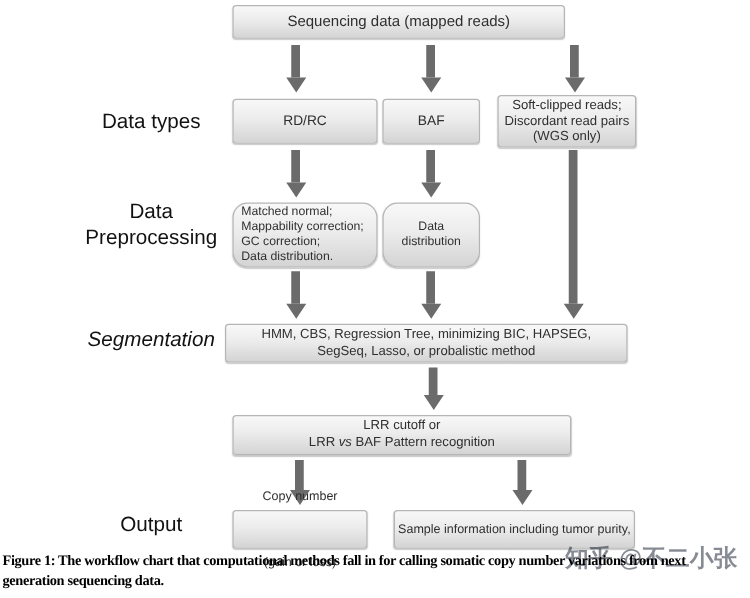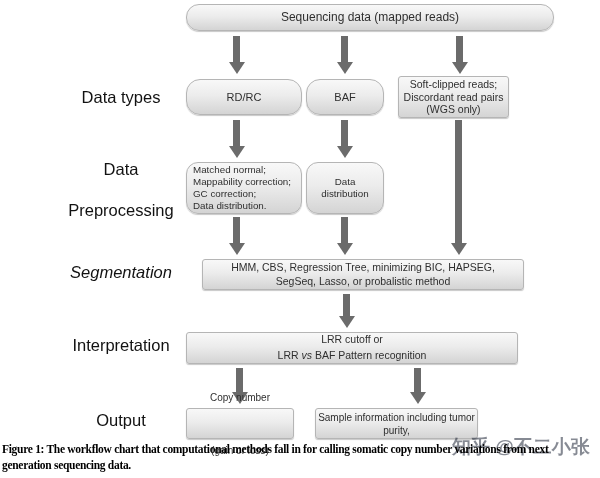--- a/index.html
+++ b/index.html
@@ -11,21 +11,21 @@
   .box{
     position:absolute;box-sizing:border-box;
     background:linear-gradient(180deg,#f8f8f8 0%,#ececec 45%,#d4d4d4 100%);
     border:1px solid #b5b5b5;border-radius:3px;
     box-shadow:0 1px 1px rgba(0,0,0,.22);
     color:#2f2f2f;display:flex;flex-direction:column;justify-content:center;
     text-align:center;line-height:1.18;
   }
   .box .bl{display:block;}
   .topbox{font-size:12px;}
-  .smbox{font-size:11px;border-radius:14px;}
+  .smbox{font-size:11px;}
   .tribox{font-size:10.5px;line-height:1.22;}
   .prebox{font-size:9.8px;line-height:1.25;border-radius:12px;}
   .prebox.lefttext{align-items:flex-start;text-align:left;padding-left:6px;}
   .widebox{font-size:10.5px;line-height:1.3;}
   .outbox{font-size:10px;line-height:1.3;}
   
   .rowlabel{
     position:absolute;left:58px;width:126px;text-align:center;
     color:#121212;font-size:16.5px;line-height:21px;
   }
@@ -48,21 +48,21 @@
     position:absolute;left:452px;top:434px;z-index:1;
     font-size:19px;color:#0f172a;opacity:.5;white-space:nowrap;font-weight:bold;
   }
   .it{font-style:italic;}
 </style>
 </head>
 <body>
 
 <div id="canvas">
 
-  <div class="box topbox" style="left:186px;top:4px;width:368px;height:27px;border-radius:13px;">
+  <div class="box topbox" style="left:186px;top:4px;width:266px;height:27px;">
     <span class="bl">Sequencing data (mapped reads)</span>
   </div>
 
   <div class="arrow" style="left:228px;top:36px;height:38px;">
       <div class="shaft"></div>
       <div class="head"></div>
     </div>
   <div class="arrow" style="left:336px;top:36px;height:38px;">
       <div class="shaft"></div>
       <div class="head"></div>
@@ -95,21 +95,21 @@
       <div class="shaft"></div>
       <div class="head"></div>
     </div>
   <div class="arrow" style="left:450px;top:120px;height:135px;">
       <div class="shaft"></div>
       <div class="head"></div>
     </div>
 
   <div class="rowlabel" style="top:159px;">
     <span class="bl" style="display:block;">Data</span>
-    <span class="bl" style="display:block;margin-top:20px;">Preprocessing</span>
+    <span class="bl" style="display:block;">Preprocessing</span>
   </div>
   <div class="box prebox lefttext" style="left:186px;top:162px;width:116px;height:52px;">
     <span class="bl">Matched normal;</span>
     <span class="bl">Mappability correction;</span>
     <span class="bl">GC correction;</span>
     <span class="bl">Data distribution.</span>
   </div>
   <div class="box prebox" style="left:306px;top:162px;width:78px;height:52px;">
     <span class="bl">Data</span>
     <span class="bl">distribution</span>
@@ -120,55 +120,52 @@
       <div class="head"></div>
     </div>
   <div class="arrow" style="left:336px;top:217px;height:38px;">
       <div class="shaft"></div>
       <div class="head"></div>
     </div>
 
   <div class="rowlabel" style="top:262px;font-style:italic;">
     <span>Segmentation</span>
   </div>
-  <div class="box widebox" style="left:202px;top:259px;width:322px;height:31px;">
+  <div class="box widebox" style="left:180px;top:259px;width:322px;height:31px;">
     <span class="bl">HMM, CBS, Regression Tree, minimizing BIC, HAPSEG,</span>
     <span class="bl">SegSeq, Lasso, or probalistic method</span>
   </div>
 
   <div class="arrow" style="left:338px;top:294px;height:34px;">
       <div class="shaft"></div>
       <div class="head"></div>
     </div>
 
-  <div class="rowlabel" style="top:335px;">
-    <span>Interpretation</span>
-  </div>
-  <div class="box widebox" style="left:186px;top:332px;width:332px;height:32px;justify-content:space-between;">
+  <div class="box widebox" style="left:186px;top:332px;width:271px;height:32px;">
     <span class="bl">LRR cutoff  or</span>
     <span class="bl"><span>LRR </span><span class="it">vs</span><span> BAF Pattern recognition</span></span>
   </div>
 
   <div class="arrow" style="left:231px;top:368px;height:36px;">
       <div class="shaft"></div>
       <div class="head"></div>
     </div>
   <div class="arrow" style="left:409px;top:368px;height:36px;">
       <div class="shaft"></div>
       <div class="head"></div>
     </div>
 
   <div class="rowlabel" style="top:410px;">
     <span>Output</span>
   </div>
   <div class="box outbox" style="left:186px;top:408px;width:108px;height:31px;gap:40px;">
     <span class="bl">Copy number</span>
     <span class="bl">(gain or loss)</span>
   </div>
-  <div class="box outbox" style="left:315px;top:408px;width:163px;height:31px;">
+  <div class="box outbox" style="left:315px;top:408px;width:193px;height:31px;">
     <span class="bl">Sample information including tumor purity,</span>
   </div>
 
   <div class="watermark">知乎 @不二小张</div>
 
   <div class="caption">
     <div class="cline">Figure 1: The workflow chart that computational methods fall in for calling somatic copy number variations from next</div>
     <div class="cline">generation sequencing data.</div>
   </div>
 

